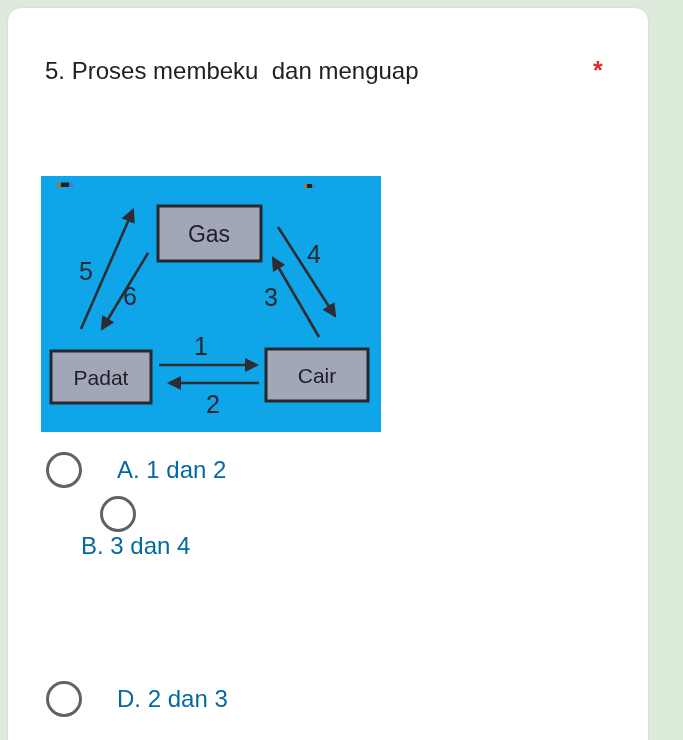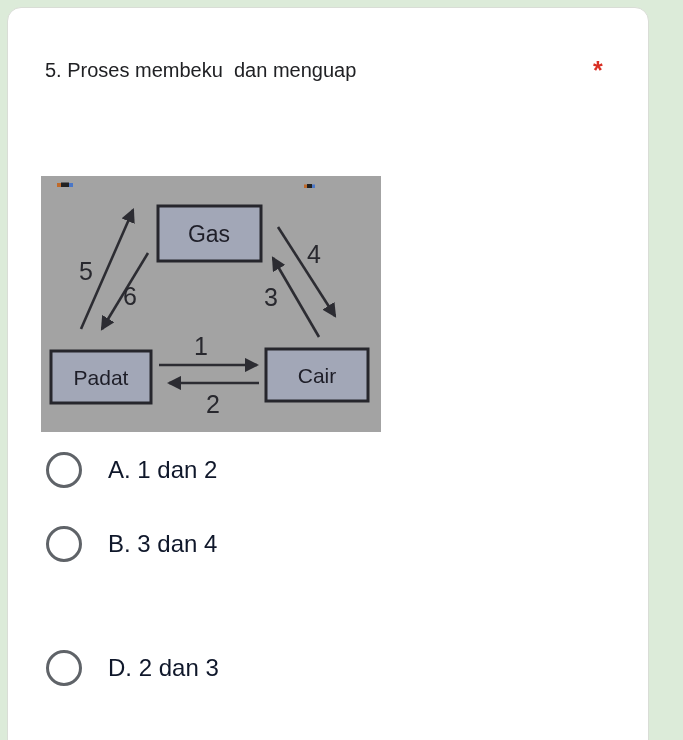--- a/index.html
+++ b/index.html
@@ -26,42 +26,42 @@
     border: 1px solid #d9ddd6;
     border-radius: 14px;
     box-sizing: border-box;
   }
   .question-text {
     position: absolute;
     left: 37px;
     top: 42px;
     width: 530px;
     color: #202124;
-    font-size: 20px;
+    font-size: 24px;
     line-height: 41px;
   }
   .q-line {
     display: block;
     white-space: pre-wrap;
   }
   .required {
     position: absolute;
     left: 585px;
     top: 48px;
     color: #d93025;
     font-size: 25px;
     font-weight: bold;
   }
   .diagram {
     position: absolute;
     left: 33px;
     top: 168px;
     width: 340px;
     height: 256px;
-    background: #a3a3a3;
+    background: #0ea5e9;
   }
   .diagram svg { display: block; }
   .node-box { fill: #a2a7b7; stroke: #26262c; stroke-width: 3; }
   .node-label { fill: #1e1e28; text-anchor: middle; }
   .arrow { stroke: #2c2c32; stroke-width: 2.6; fill: none; }
   .arrow-num { fill: #28282e; font-size: 25px; text-anchor: middle; }
   .option {
     position: absolute;
     left: 38px;
     height: 36px;
@@ -72,23 +72,23 @@
   .radio {
     width: 36px;
     height: 36px;
     box-sizing: border-box;
     border: 3.5px solid #5f6368;
     border-radius: 50%;
     background: #ffffff;
     flex: 0 0 auto;
   }
   .option-label {
-    margin-left: 26px;
+    margin-left: 35px;
     font-size: 24px;
-    color: #0f172a;
+    color: #0369a1;
     white-space: nowrap;
   }
 </style>
 </head>
 <body>
 
 <div class="page">
   <div class="card">
 
     <div class="question-text">
@@ -157,23 +157,23 @@
           <line class="arrow" x1="107" y1="77" x2="61" y2="153" marker-end="url(#ah)"></line>
           <text class="arrow-num" x="89" y="129">6</text>
         </g>
       </svg>
     </div>
 
     <div class="option" style="top:444px;">
       <span class="radio"></span>
       <span class="option-label">A. 1 dan 2</span>
     </div>
-    <div class="option" style="top:518px;">
+    <div class="option" style="top:488px;flex-direction:column;">
       <span class="radio"></span>
       <span class="option-label">B. 3 dan 4</span>
     </div>
-    <div class="option" style="top:642px;justify-content:flex-end;">
+    <div class="option" style="top:673px;justify-content:flex-end;">
       <span class="radio"></span>
       <span class="option-label">D. 2 dan 3</span>
     </div>
 
   </div>
 </div>
 
 </body></html>

